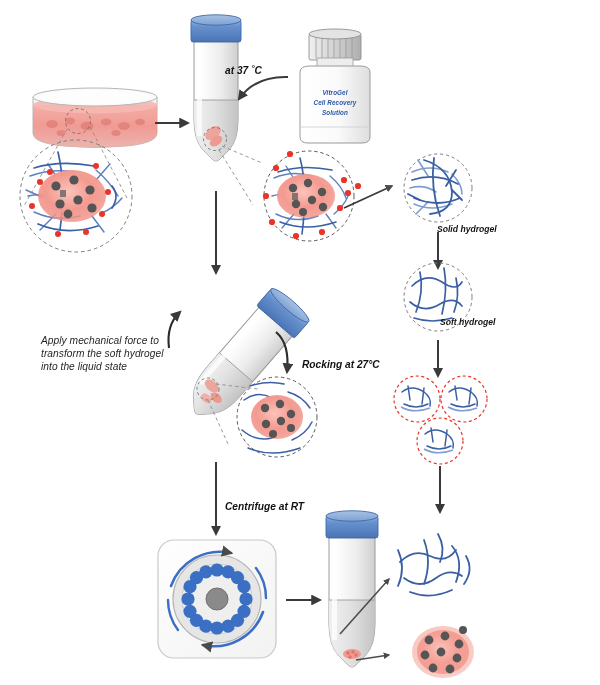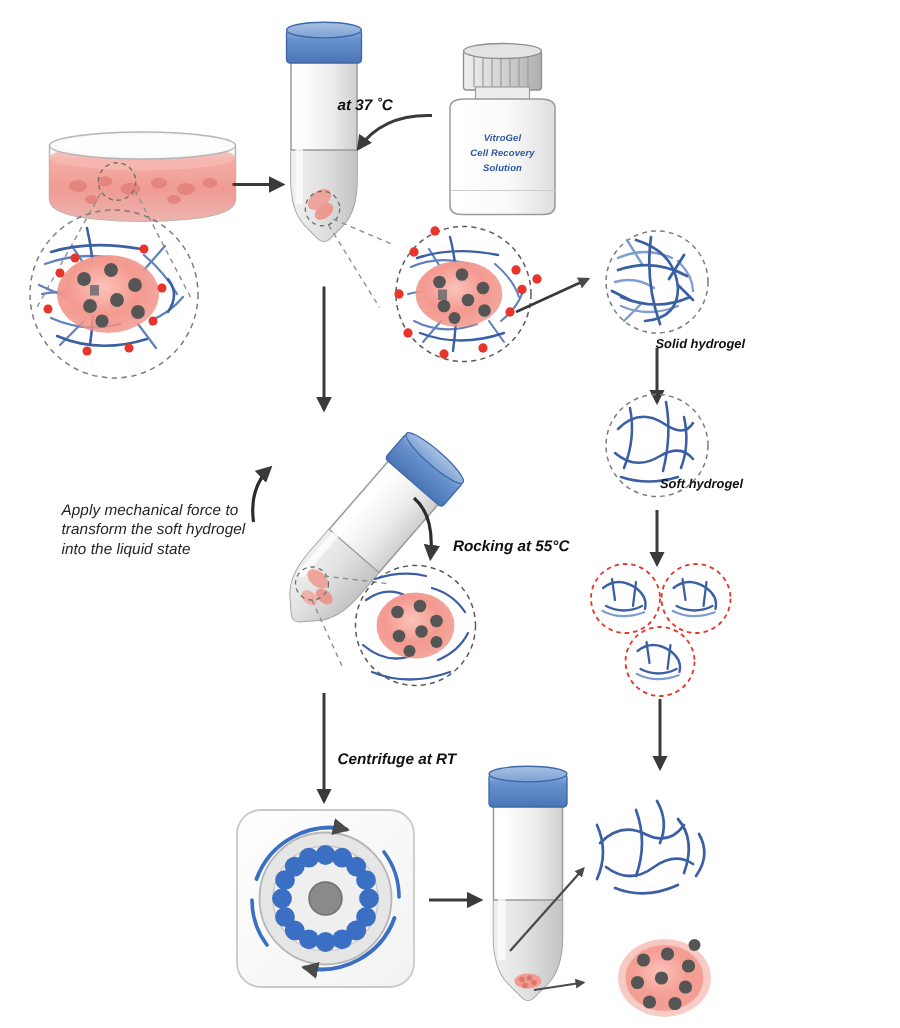--- a/index.html
+++ b/index.html
@@ -470,19 +470,19 @@
 
 
   <div class="abs lbl-sm" style="left:437px;top:205px;margin-top:19px;">Solid hydrogel</div>
 
   <div class="abs lbl-sm" style="left:440px;top:317px;">Soft hydrogel</div>
 
   <div class="abs txt" style="left:17px;top:334px;width:175px;margin-left:24px;">Apply mechanical force to
 transform the soft hydrogel
 into the liquid state</div>
 
-  <div class="abs txt-bold" style="left:302px;top:358px;">Rocking at 55°C</div>
+  <div class="abs txt-bold" style="left:302px;top:358px;">Rocking at 27°C</div>
 
 
   <div class="abs txt-bold" style="left:225px;top:500px;">Centrifuge at RT</div>
 
 
 </div>
 
 </body></html>

